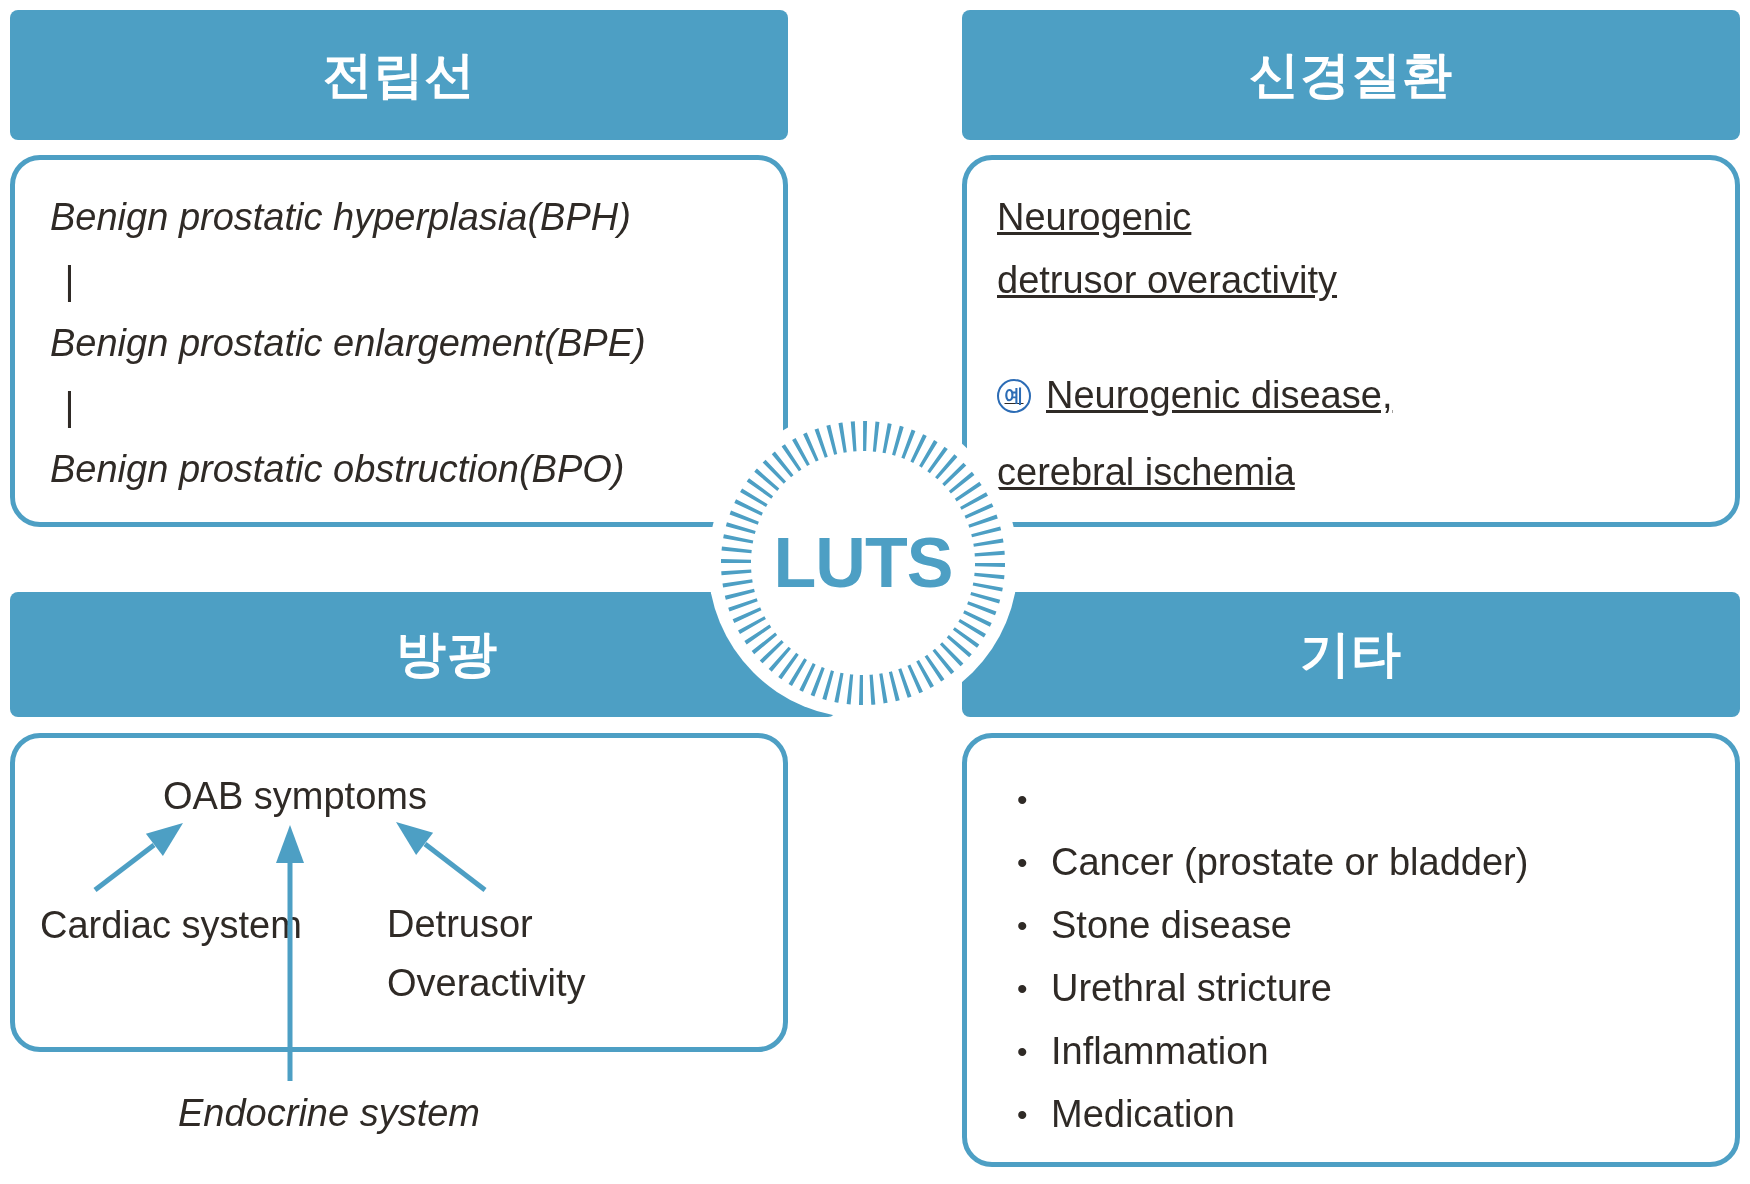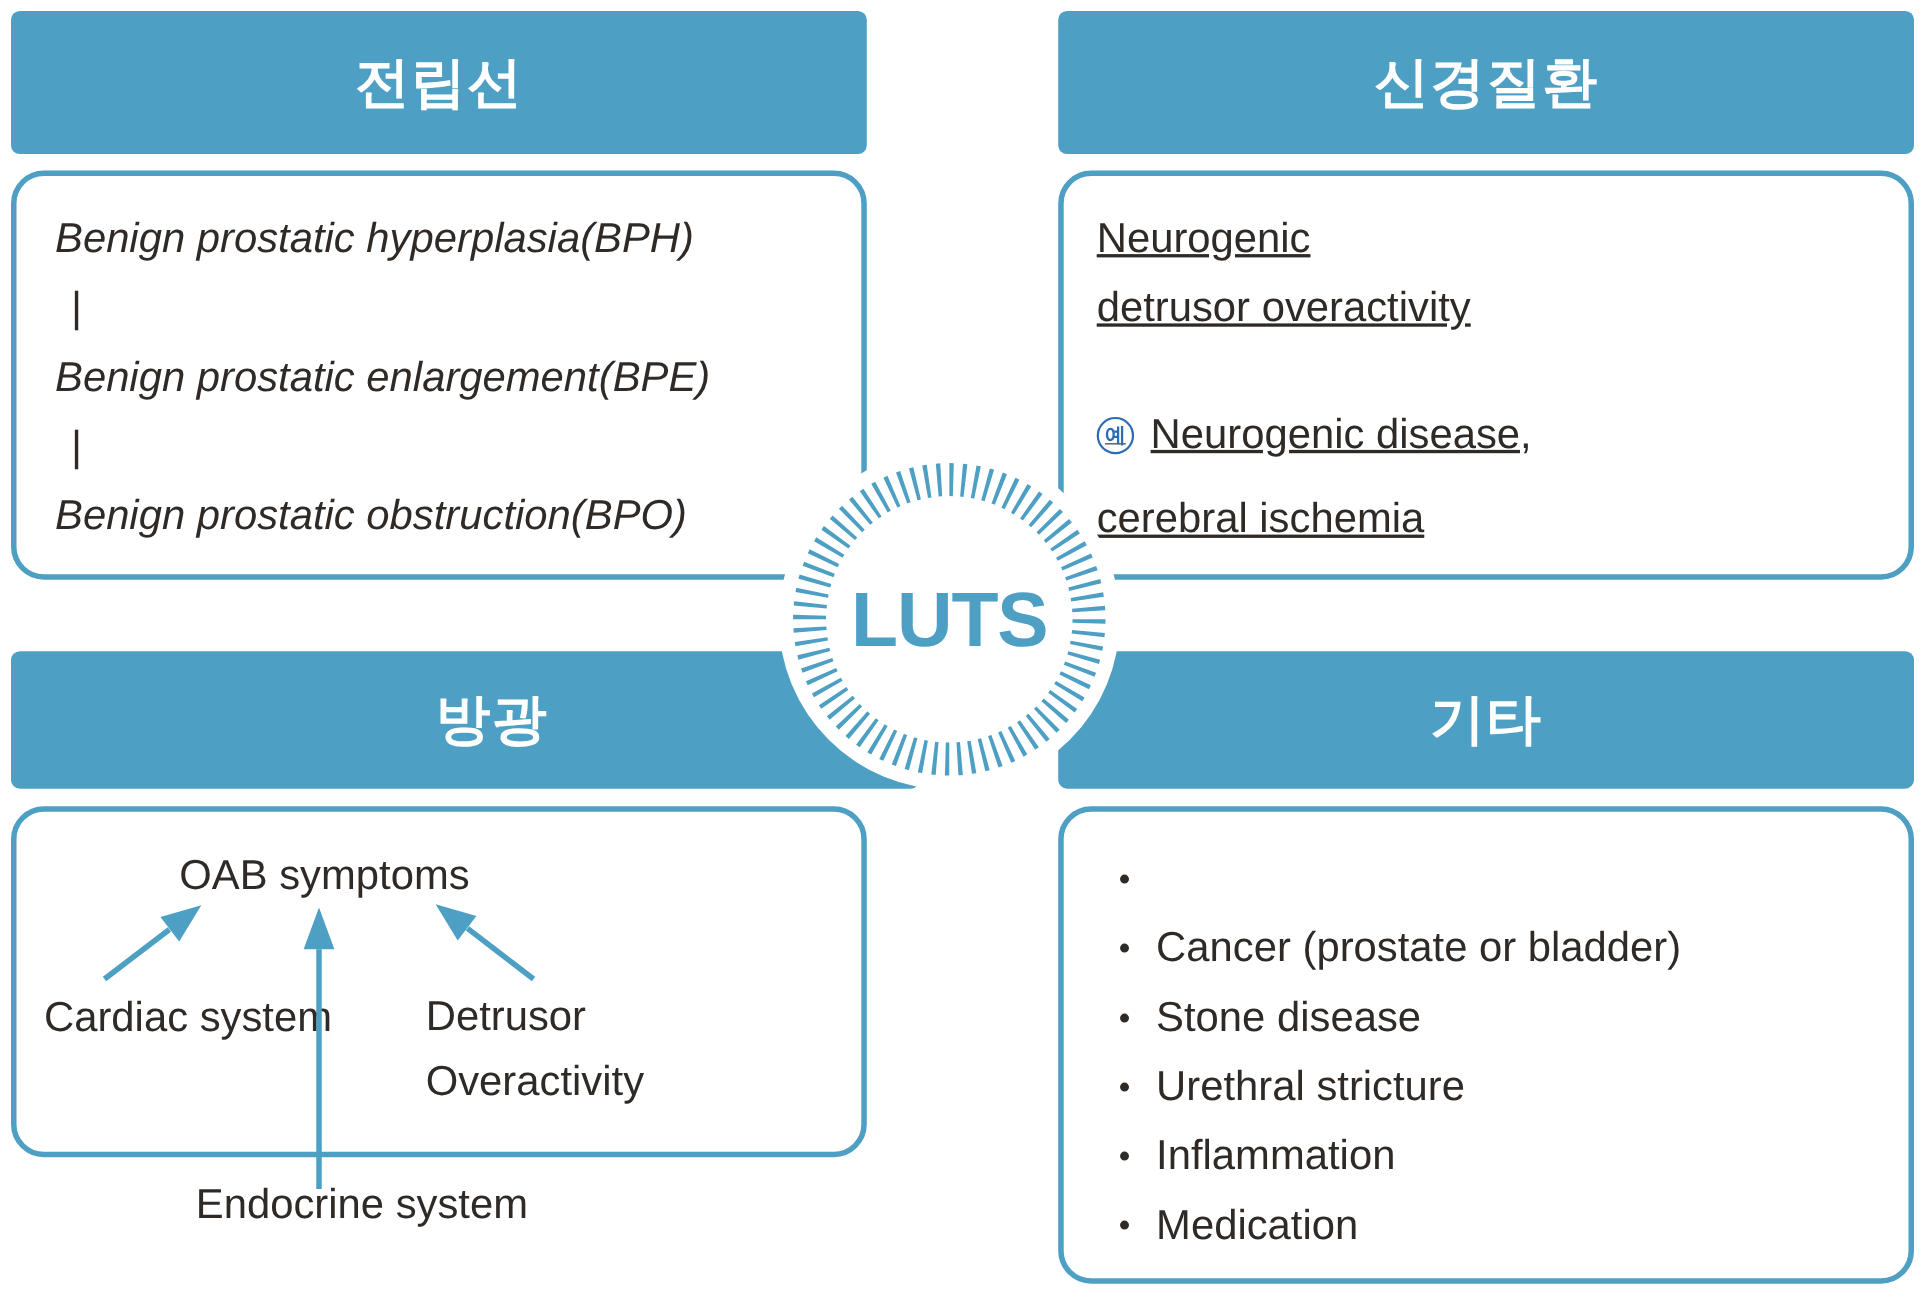--- a/index.html
+++ b/index.html
@@ -71,21 +71,21 @@
   }
 
   .blabel{
     position:absolute;font-size:38px;color:var(--ink);
     white-space:nowrap;line-height:42px;
   }
   .lbl-oab{left:280px;top:37px;transform:translateX(-50%);}
   .lbl-cardiac{left:25px;top:166px;}
   .lbl-detrusor1{left:372px;top:165px;}
   .lbl-detrusor2{left:372px;top:224px;}
-  .lbl-endocrine{left:163px;top:336px;}
+  .lbl-endocrine{left:163px;top:354px;font-style:italic;}
 
   .overlay{position:absolute;left:0;top:0;width:1750px;height:1184px;pointer-events:none;}
 
   .luts-group{position:absolute;left:703px;top:403px;width:320px;height:320px;}
   .luts-label{
     position:absolute;left:703px;top:403px;width:320px;height:320px;
     display:flex;align-items:center;justify-content:center;
     font-size:70px;font-weight:700;letter-spacing:-1px;
     color:var(--accent);
   }

